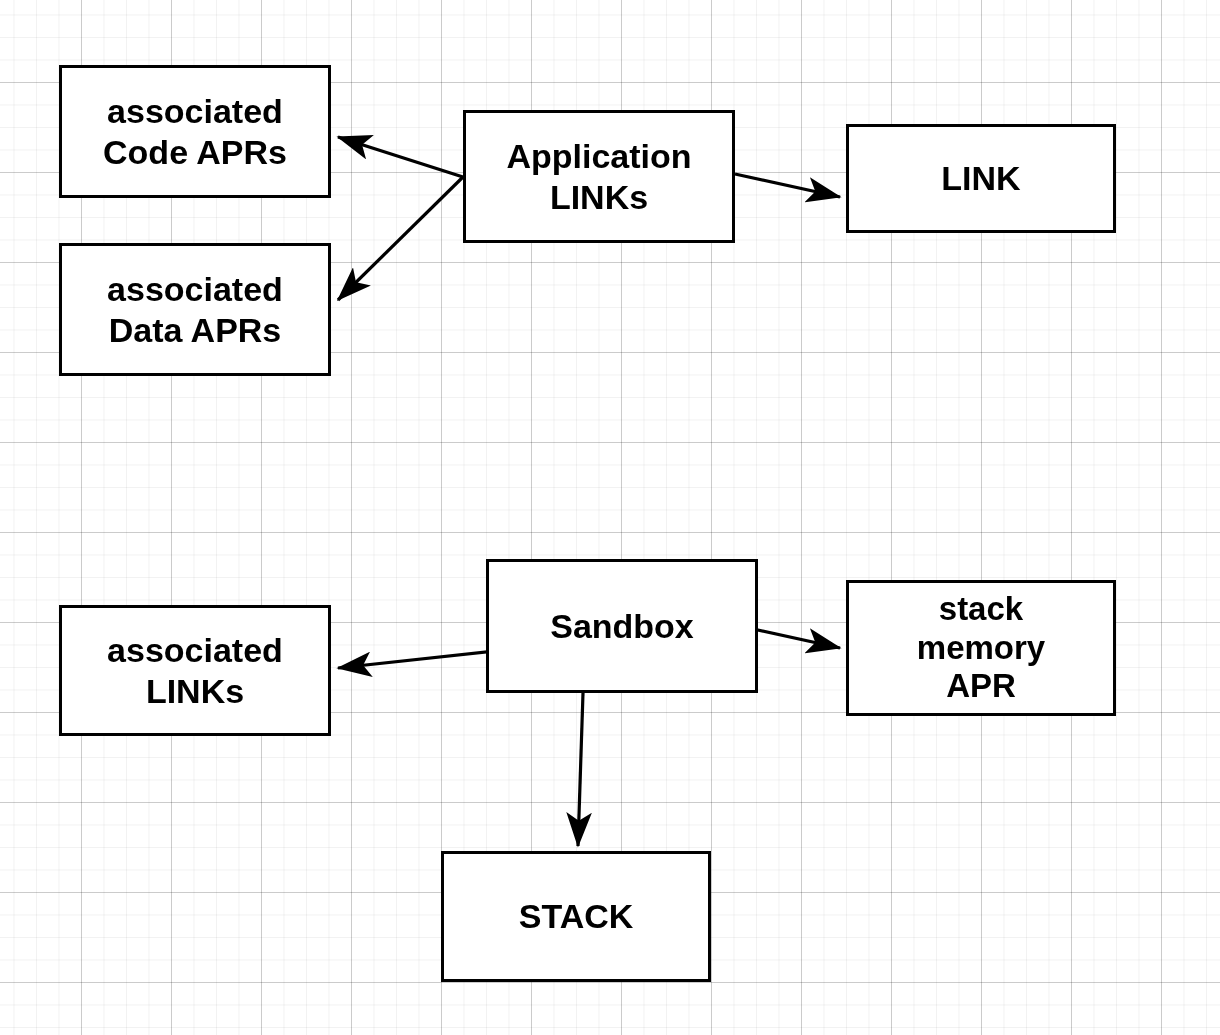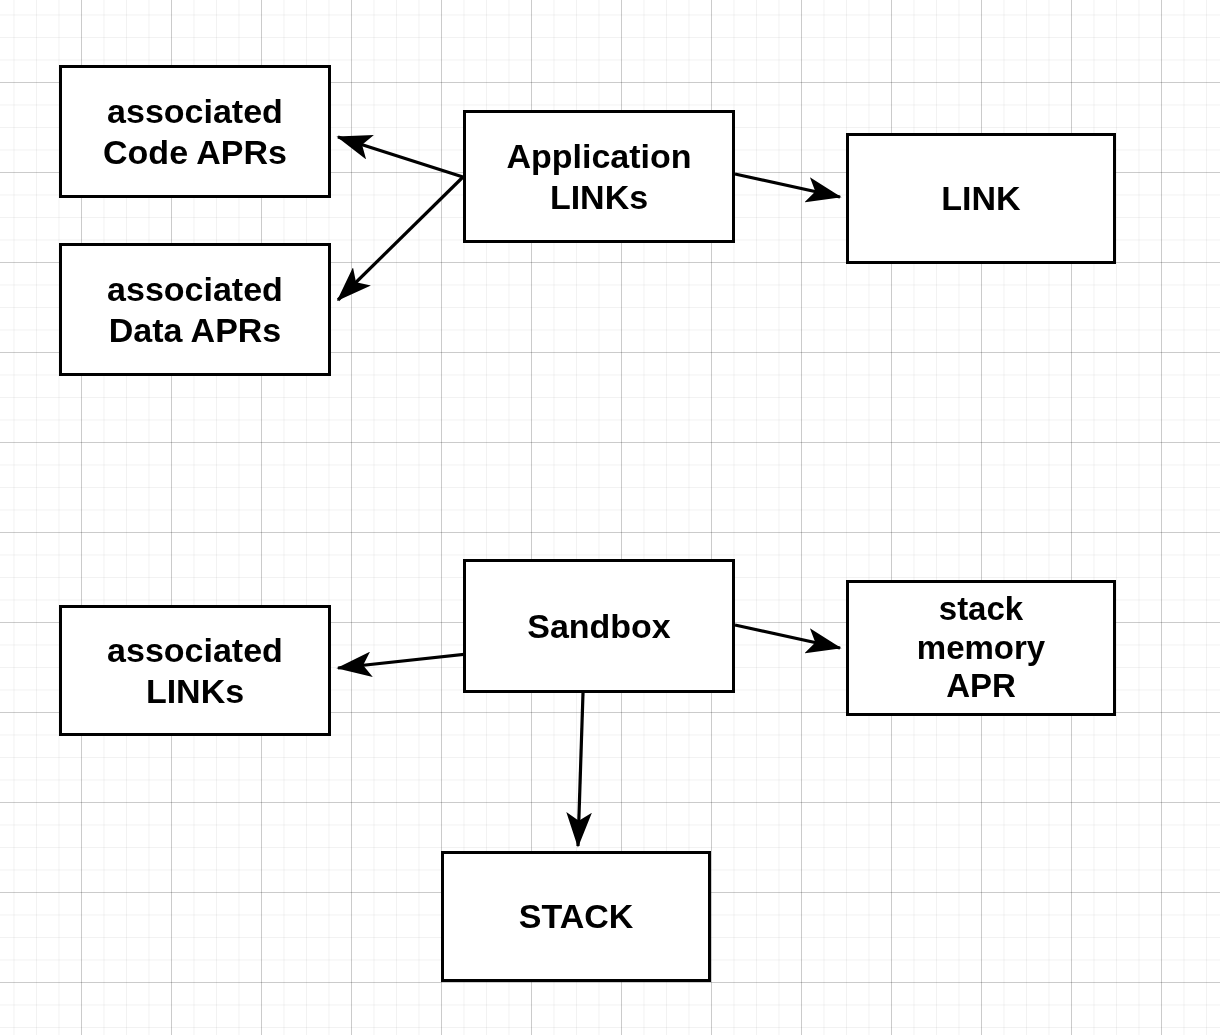--- a/index.html
+++ b/index.html
@@ -53,23 +53,23 @@
     font-weight: bold;
     color: #000000;
     line-height: 1.18;
     white-space: pre-line;
     padding: 0 6px;
   }
   
   #node-code-aprs   { left: 59px;  top: 65px;  width: 272px; height: 133px; }
   #node-data-aprs   { left: 59px;  top: 243px; width: 272px; height: 133px; }
   #node-app-module  { left: 463px; top: 110px; width: 272px; height: 133px; }
-  #node-link        { left: 846px; top: 133px; width: 270px; height: 131px; }
+  #node-link        { left: 846px; top: 124px; width: 270px; height: 109px; }
   #node-assoc-links { left: 59px;  top: 605px; width: 272px; height: 131px; }
-  #node-sandbox     { left: 463px; top: 559px; width: 272px; height: 134px; }
+  #node-sandbox     { left: 486px; top: 559px; width: 272px; height: 134px; }
   #node-stack-mem   { left: 846px; top: 580px; width: 270px; height: 136px; }
   #node-stack       { left: 441px; top: 851px; width: 270px; height: 131px; }
 
   #node-code-aprs   .label,
   #node-data-aprs   .label,
   #node-assoc-links .label { font-size: 34px; }
   #node-app-module  .label { font-size: 34px; }
   #node-link        .label { font-size: 34px; }
   #node-sandbox     .label { font-size: 34px; }
   #node-stack-mem   .label { font-size: 33px; }

